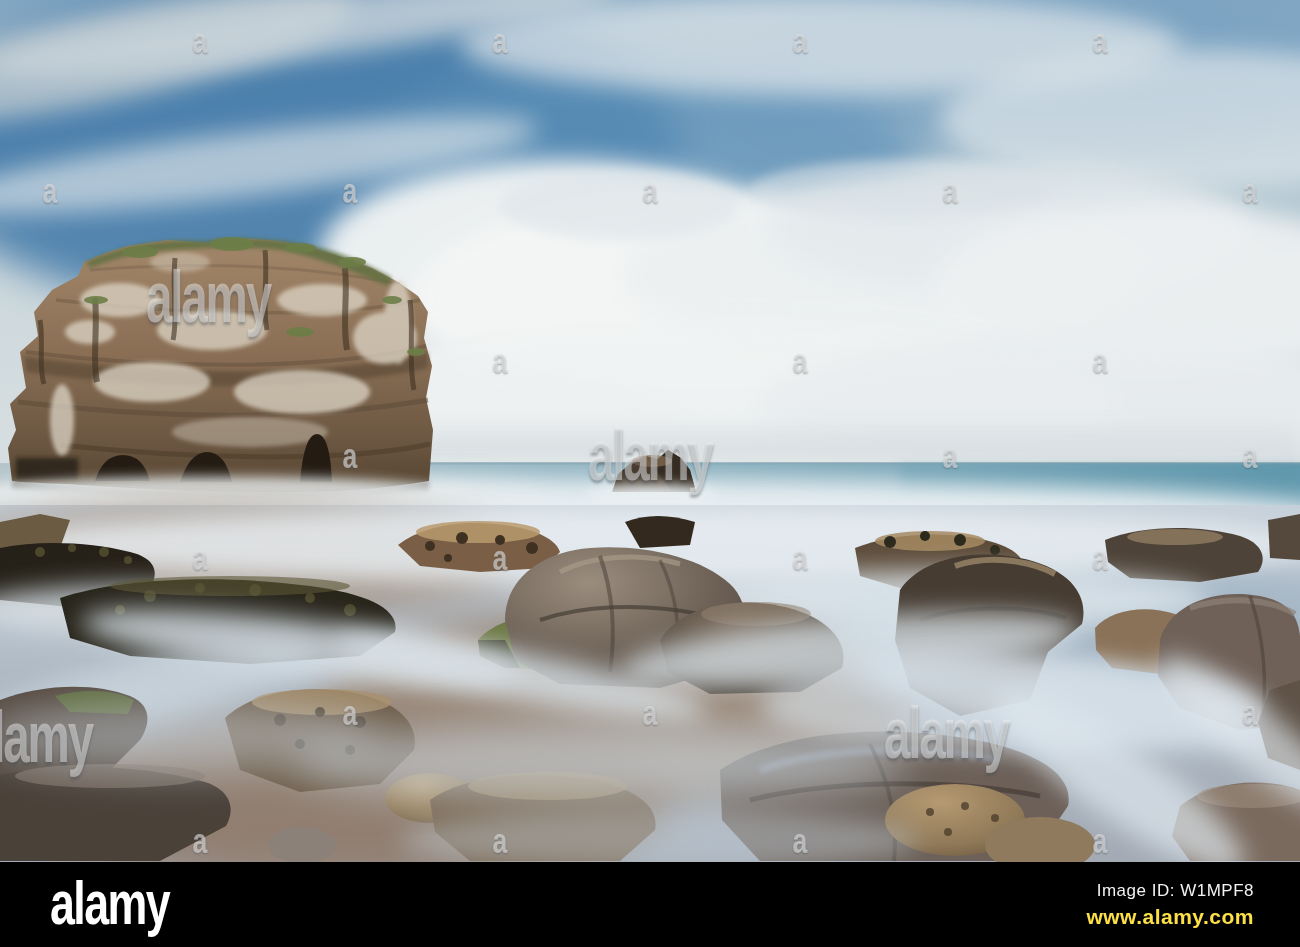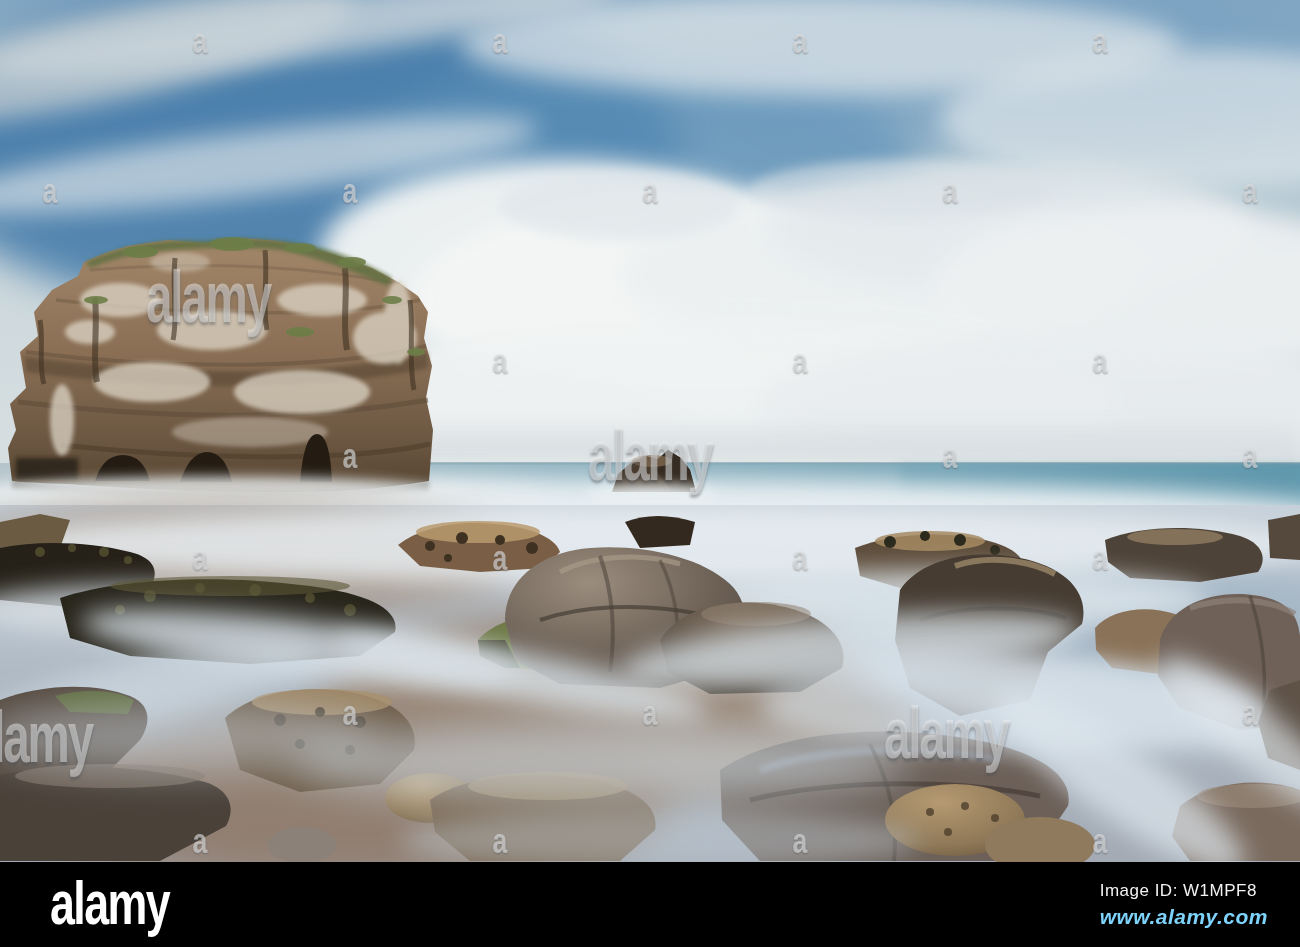--- a/index.html
+++ b/index.html
@@ -26,23 +26,23 @@
   
   .bar{
     position:absolute;left:0;top:862px;width:1300px;height:85px;background:#000;
     display:flex;align-items:center;justify-content:space-between;
   }
   .logo{
     margin-left:50px;margin-top:-4px;
     font-size:56px;font-weight:700;color:#fff;letter-spacing:-2px;
     transform:scale(.8,1.08);transform-origin:left center;line-height:1;
   }
-  .meta{margin-right:32px;text-align:left;display:flex;flex-direction:column;gap:4px;}
+  .meta{margin-right:46px;text-align:right;display:flex;flex-direction:column;gap:4px;}
   .image-id{font-size:17px;color:#f2f2f2;font-weight:400;letter-spacing:.5px;}
-  .url{font-size:21px;color:#7dd3fc;font-weight:700;letter-spacing:.5px;font-style:italic;}
+  .url{font-size:21px;color:#fde047;font-weight:700;letter-spacing:.5px;}
 </style>
 </head>
 <body>
 
 <div class="stage">
   <div class="photo">
 
     <svg width="1300" height="862" viewBox="0 0 1300 862" xmlns="http://www.w3.org/2000/svg">
       <defs>
         <linearGradient id="skyG" x1="0" y1="0" x2="0" y2="1">

